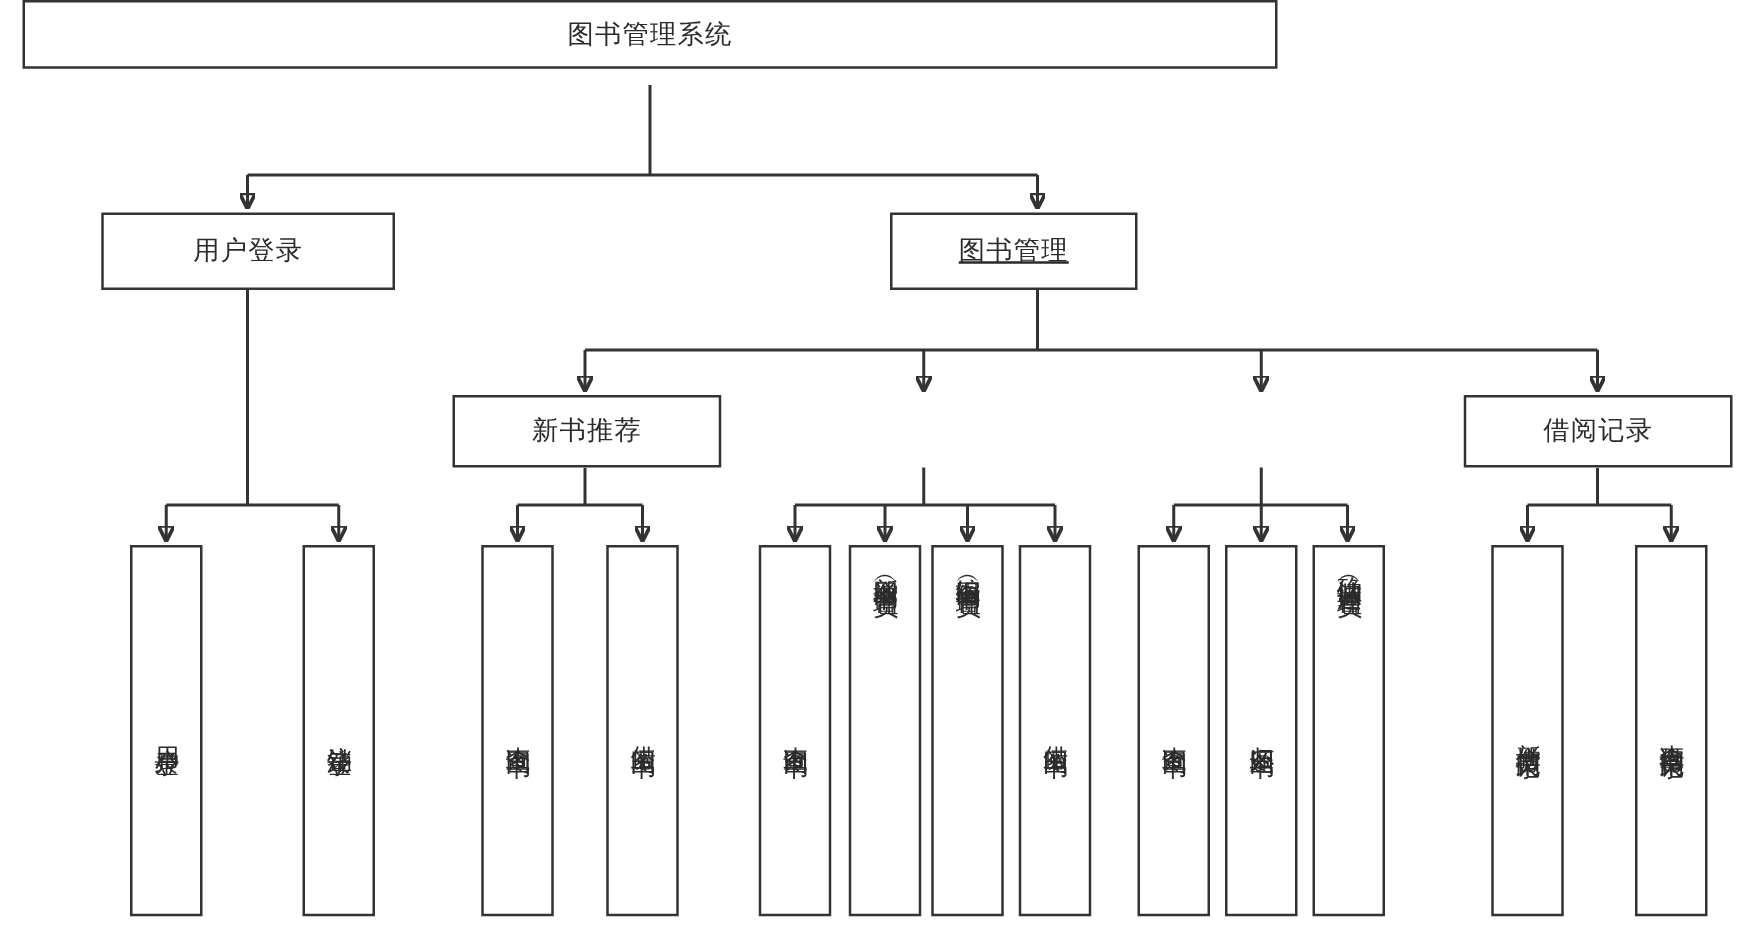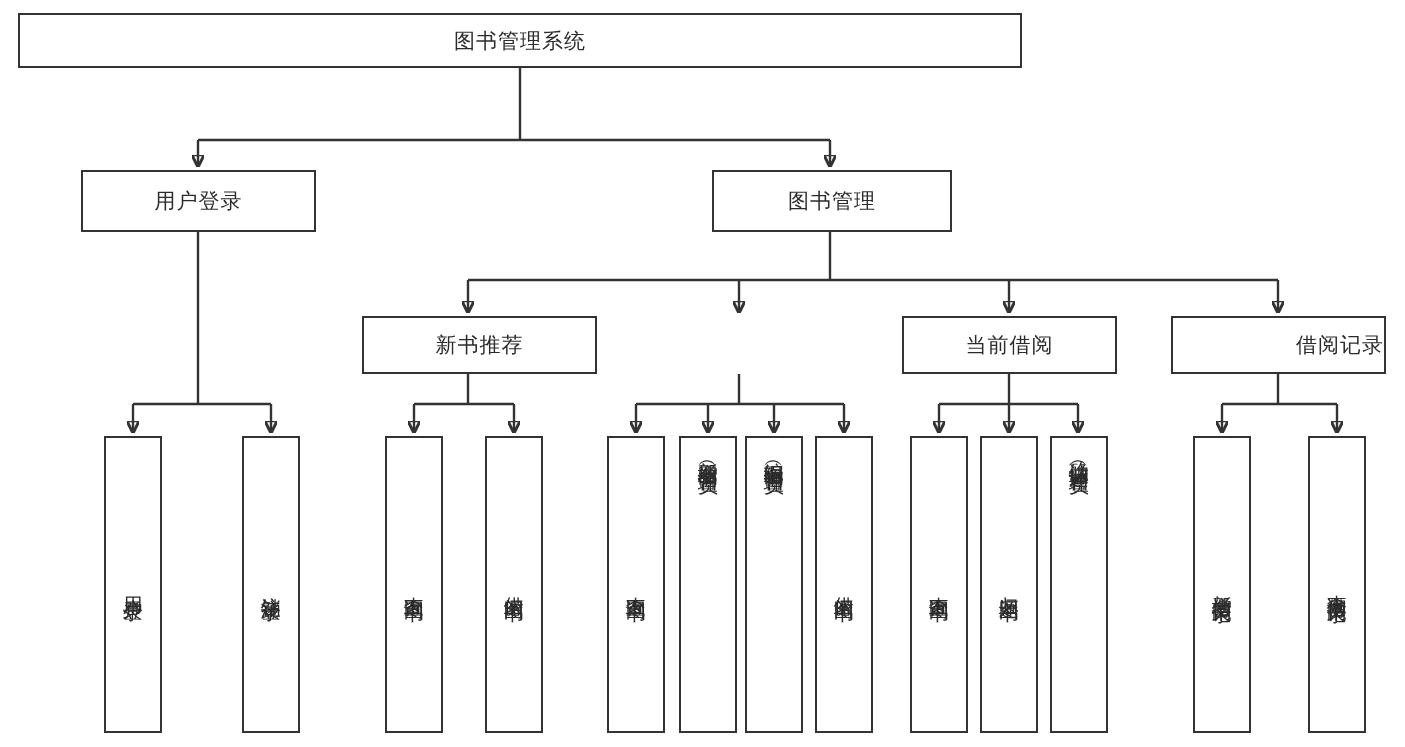--- a/index.html
+++ b/index.html
@@ -130,38 +130,35 @@
     <line x1="939" y1="404" x2="939" y2="432" marker-end="url(#arrow)"></line>
     <line x1="1009" y1="404" x2="1009" y2="432" marker-end="url(#arrow)"></line>
     <line x1="1078" y1="404" x2="1078" y2="432" marker-end="url(#arrow)"></line>
 
     <line x1="1278" y1="374" x2="1278" y2="404"></line>
     <line x1="1222" y1="404" x2="1337" y2="404"></line>
     <line x1="1222" y1="404" x2="1222" y2="432" marker-end="url(#arrow)"></line>
     <line x1="1337" y1="404" x2="1337" y2="432" marker-end="url(#arrow)"></line>
   </svg>
 
-  <div class="node horiz root" style="left:18px; top:13px; width:1004px; height:55px;">
+  <div class="node horiz root" style="left:18px; top:0; width:1004px; height:55px;">
     <span>图书管理系统</span>
   </div>
 
   <div class="node horiz" style="left:81px; top:170px; width:235px; height:62px;">
     <span>用户登录</span>
   </div>
-  <div class="node horiz" style="left:712px; top:170px; width:240px; height:62px;">
+  <div class="node horiz" style="left:712px; top:170px; width:198px; height:62px;text-decoration:underline;">
     <span>图书管理</span>
   </div>
 
-  <div class="node horiz" style="left:362px; top:316px; width:235px; height:58px;">
+  <div class="node horiz" style="left:362px; top:316px; width:215px; height:58px;">
     <span>新书推荐</span>
   </div>
-  <div class="node horiz" style="left:902px; top:316px; width:215px; height:58px;">
-    <span>当前借阅</span>
-  </div>
-  <div class="node horiz" style="left:1171px; top:316px; width:215px; height:58px;justify-content:flex-end;">
+  <div class="node horiz" style="left:1171px; top:316px; width:215px; height:58px;">
     <span>借阅记录</span>
   </div>
 
   <div class="node vert centered" style="left:104px; top:436px; width:58px; height:297px;">
     <span class="vtext">用户登录</span>
   </div>
   <div class="node vert centered" style="left:242px; top:436px; width:58px; height:297px;">
     <span class="vtext">注销登录</span>
   </div>
 

